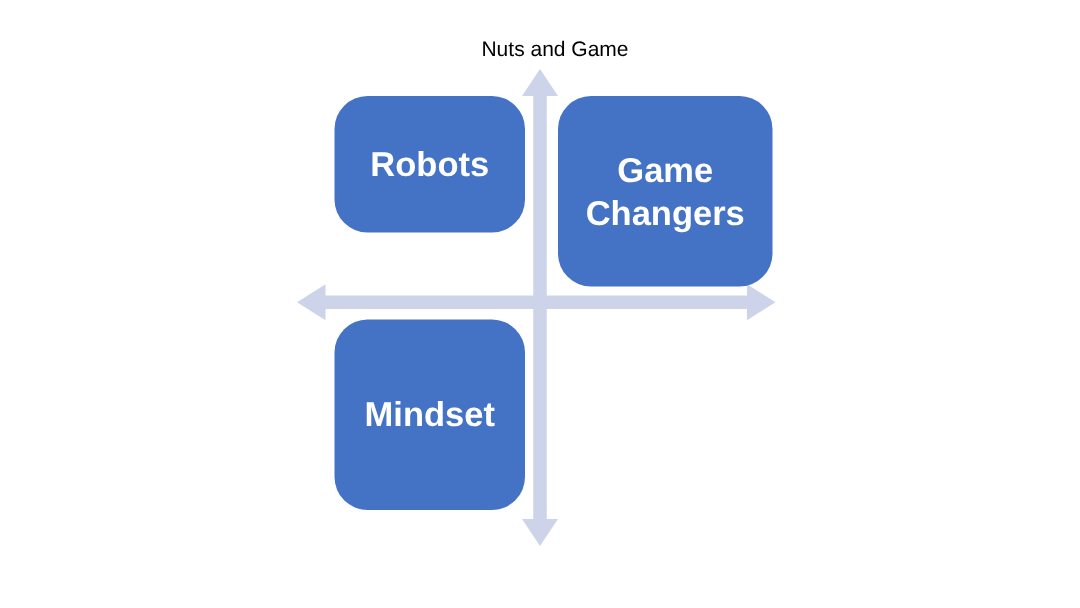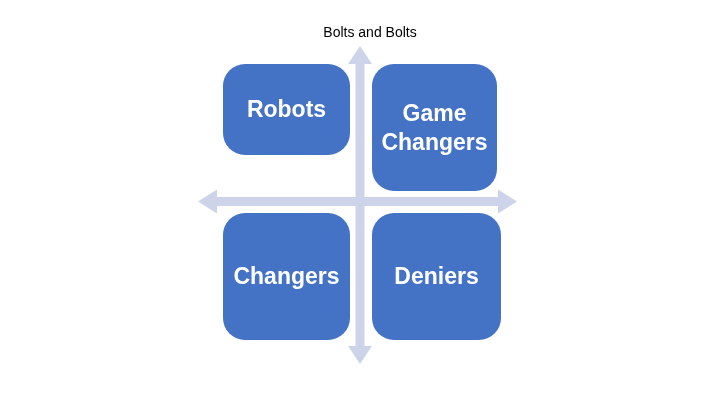--- a/index.html
+++ b/index.html
@@ -32,21 +32,21 @@
     text-align: center;
   }
   .quad span {
     color: #ffffff;
     font-size: 23px;
     font-weight: 600;
     line-height: 1.25;
     padding: 0 6px;
   }
   .quad.tl { left: 223px; top: 64px;  width: 127px; height: 91px; }
-  .quad.tr { left: 372px; top: 64px;  width: 125px; height: 127px; }
+  .quad.tr { left: 372px; top: 64px;  width: 143px; height: 127px; }
   .quad.bl { left: 223px; top: 213px; width: 127px; height: 127px; }
   .quad.br { left: 372px; top: 213px; width: 129px; height: 127px; }
   .axis-label {
     position: absolute;
     font-size: 14px;
     line-height: 1.1;
     white-space: nowrap;
   }
   .axis-label.vertical {
     left: 300px;
@@ -62,32 +62,29 @@
 </head>
 <body>
 
 <div class="canvas">
 
   <svg class="axes-svg" viewBox="0 0 720 405" xmlns="http://www.w3.org/2000/svg" aria-hidden="true">
     <polygon points="198,201.5 217,189.5 217,197 498,197 498,189.5 517,201.5 498,213.5 498,206 217,206 217,213.5" fill="#CDD4EA"></polygon>
     <polygon points="360,46 348,64 355.5,64 355.5,346 348,346 360,364 372,346 364.5,346 364.5,64 372,64" fill="#CDD4EA"></polygon>
   </svg>
 
-  <div class="axis-label vertical" style="color: rgb(0, 0, 0);">Bolts and Bolts</div>
+  <div class="axis-label vertical" style="color: rgb(0, 0, 0);">Nuts and Game</div>
 
 
   <div class="quad tl" style="background-color: rgb(68, 114, 196);">
     <span style="color: rgb(255, 255, 255);">Robots</span>
   </div>
 
   <div class="quad tr" style="background-color: rgb(68, 114, 196);">
     <span style="color: rgb(255, 255, 255);">Game Changers</span>
   </div>
 
   <div class="quad bl" style="background-color: rgb(68, 114, 196);">
-    <span style="color: rgb(255, 255, 255);">Changers</span>
+    <span style="color: rgb(255, 255, 255);">Mindset</span>
   </div>
 
-  <div class="quad br" style="background-color: rgb(68, 114, 196);">
-    <span style="color: rgb(255, 255, 255);">Deniers</span>
-  </div>
 
 </div>
 
 </body></html>

